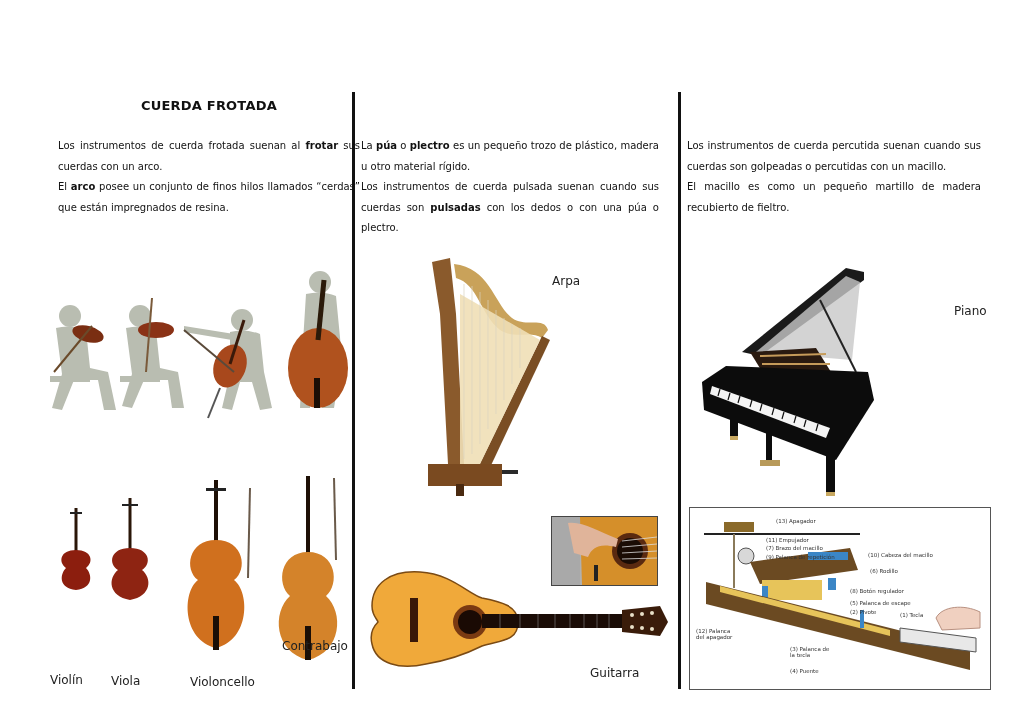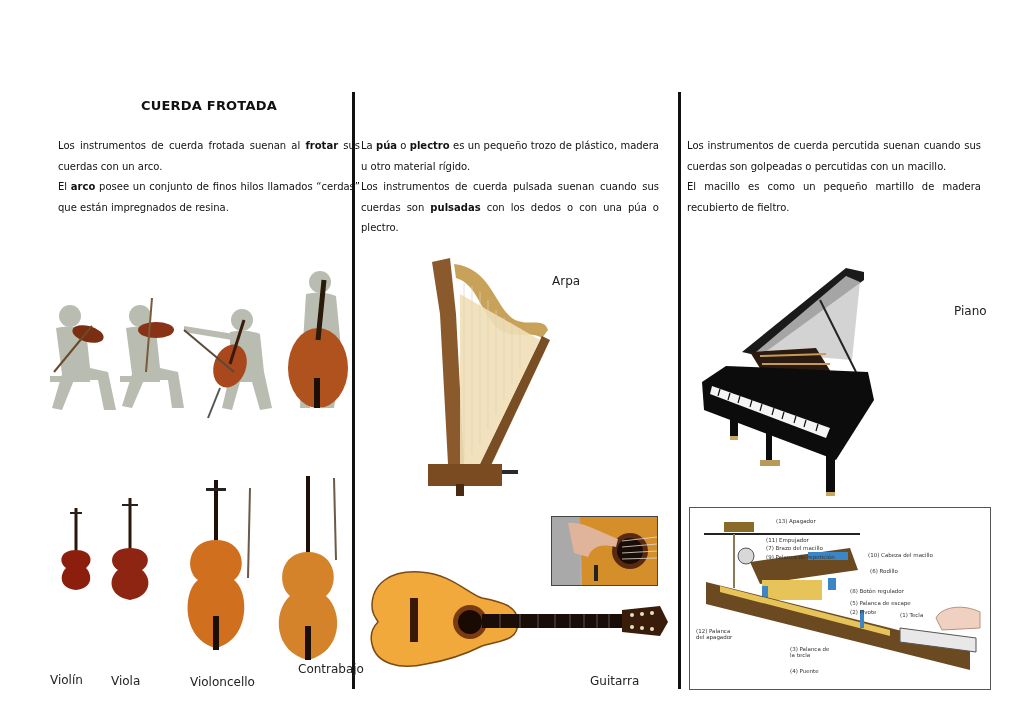--- a/index.html
+++ b/index.html
@@ -95,21 +95,21 @@
         <path d="M256 86 C228 86 224 118 238 130 C220 146 222 186 256 194 C290 186 292 146 274 130 C288 118 284 86 256 86 Z" fill="#d4832a"></path>
         <rect x="253" y="160" width="6" height="34" fill="#1a0e06"></rect>
         <line x1="282" y1="12" x2="284" y2="94" stroke="#6a5a4a" stroke-width="2"></line>
       </g>
     </svg>
   </div>
 
   <span class="label" style="left:50px; top:673px;">Violín</span>
   <span class="label" style="left:111px; top:674px;text-align:center;">Viola</span>
   <span class="label" style="left:190px; top:675px;">Violoncello</span>
-  <span class="label" style="left:282px; top:662px;margin-left:16px;">Contrabajo</span>
+  <span class="label" style="left:282px; top:639px;">Contrabajo</span>
 
   <section class="col" style="left:361px; width:298px;">
     <div class="text">
       <p><span>La </span><b>púa</b><span> o </span><b>plectro</b><span> es un pequeño trozo de plástico, madera u otro material rígido.</span></p>
       <p><span>Los instrumentos de cuerda pulsada suenan cuando sus cuerdas son </span><b>pulsadas</b><span> con los dedos o con una púa o plectro.</span></p>
     </div>
   </section>
 
   <div class="pic" style="left:420px; top:254px; width:140px; height:244px;">
     <svg width="140" height="244" viewBox="0 0 140 244">
@@ -172,21 +172,21 @@
       <g fill="#e8e0c8">
           <circle cx="262" cy="49" r="2"></circle>
           <circle cx="272" cy="48" r="2"></circle>
           <circle cx="282" cy="47" r="2"></circle>
           <circle cx="262" cy="61" r="2"></circle>
           <circle cx="272" cy="62" r="2"></circle>
           <circle cx="282" cy="63" r="2"></circle>
         </g>
     </svg>
   </div>
-  <span class="label" style="left:590px; top:666px;margin-top:8px;">Guitarra</span>
+  <span class="label" style="left:590px; top:666px;">Guitarra</span>
 
   <section class="col" style="left:687px; width:294px;">
     <div class="text">
       <p>Los instrumentos de cuerda percutida suenan cuando sus cuerdas son golpeadas o percutidas con un macillo.</p>
       <p>El macillo es como un pequeño martillo de madera recubierto de fieltro.</p>
     </div>
   </section>
 
   <div class="pic" style="left:696px; top:260px; width:184px; height:240px;">
     <svg width="184" height="240" viewBox="0 0 184 240">

